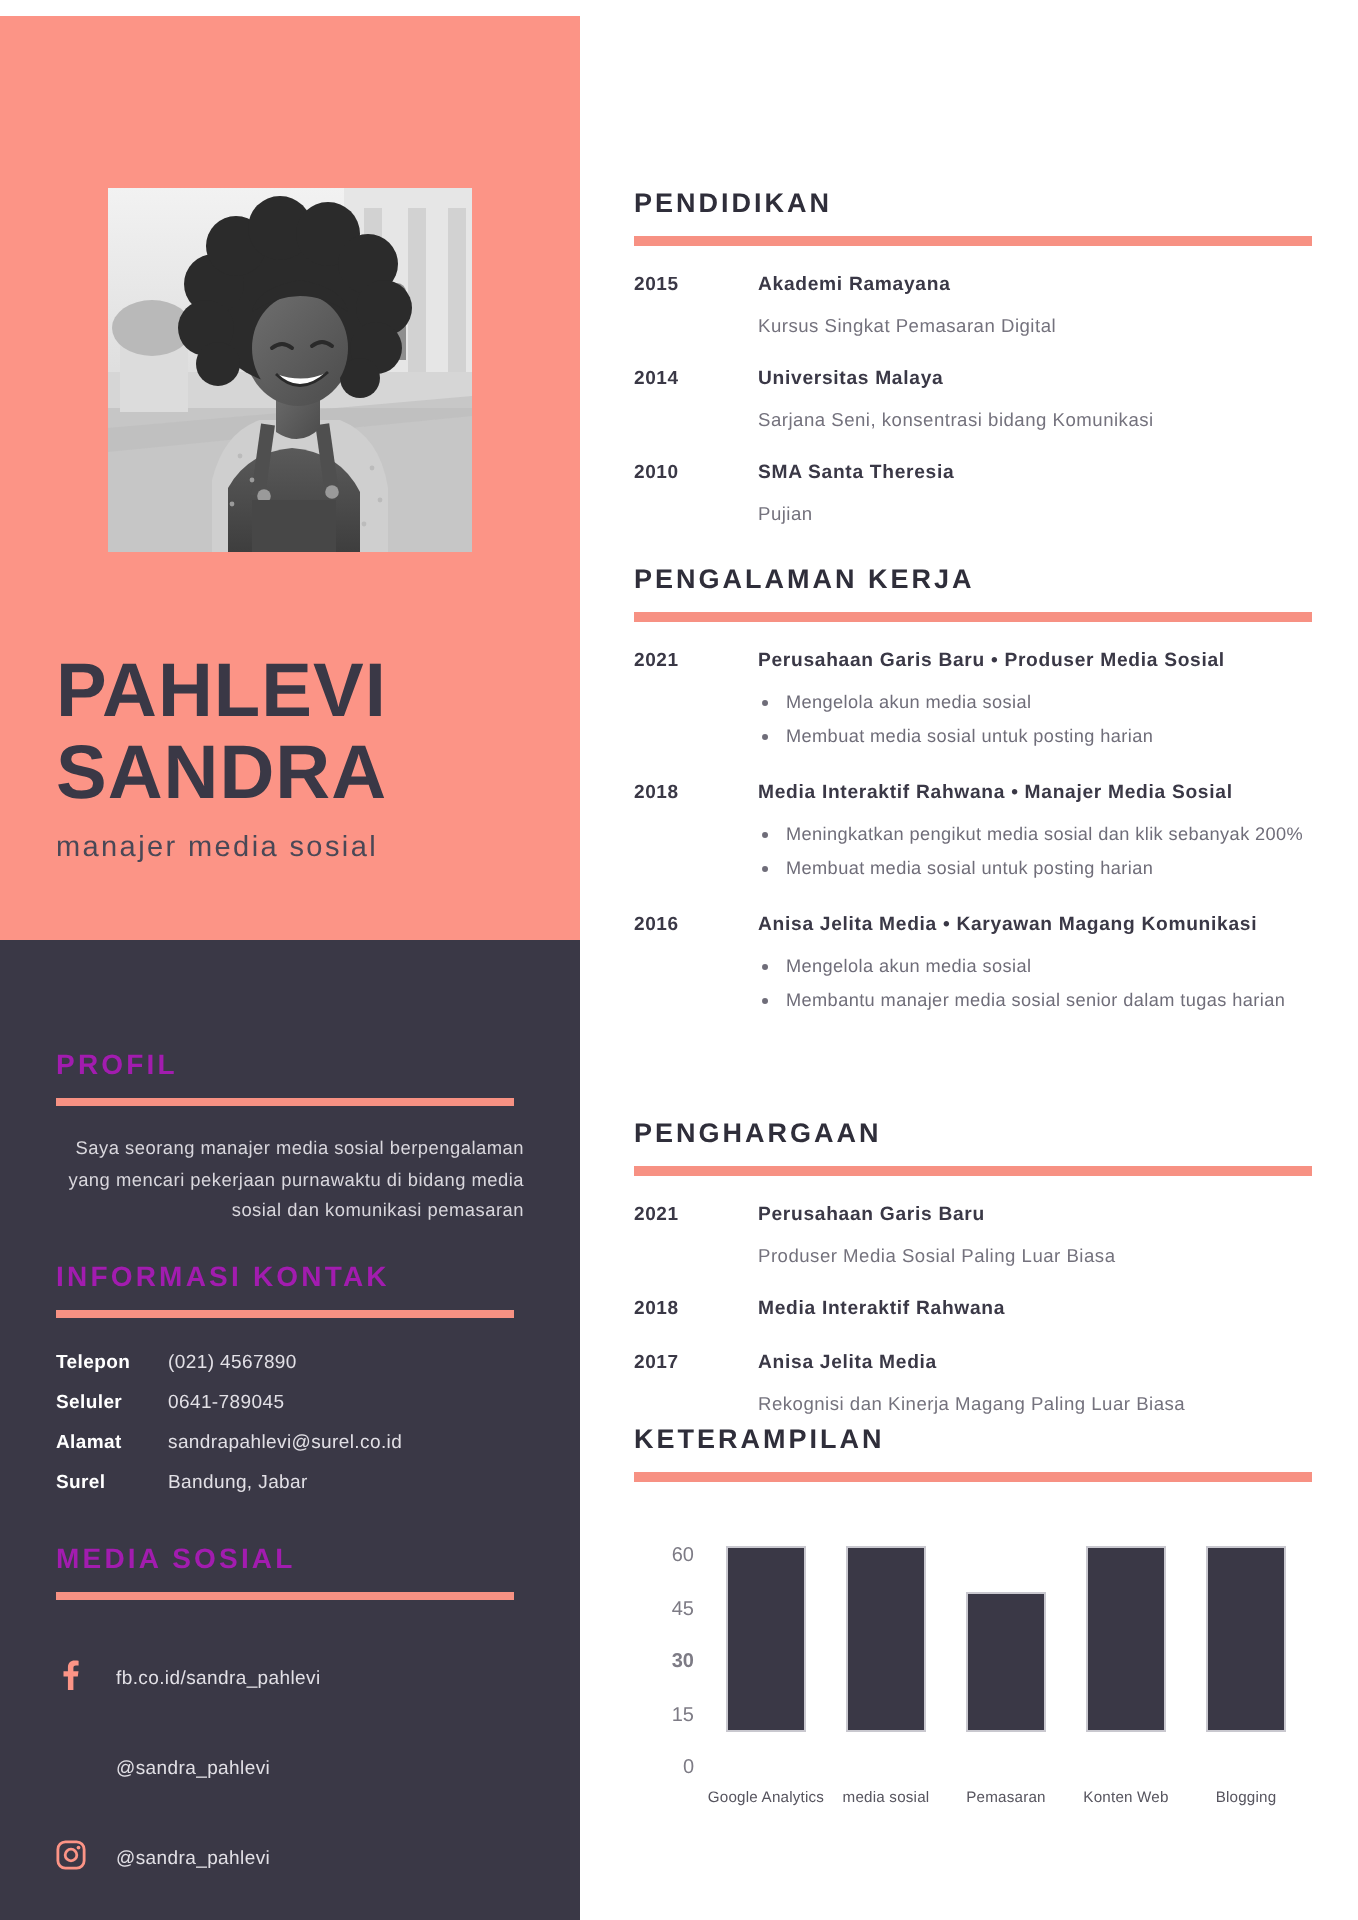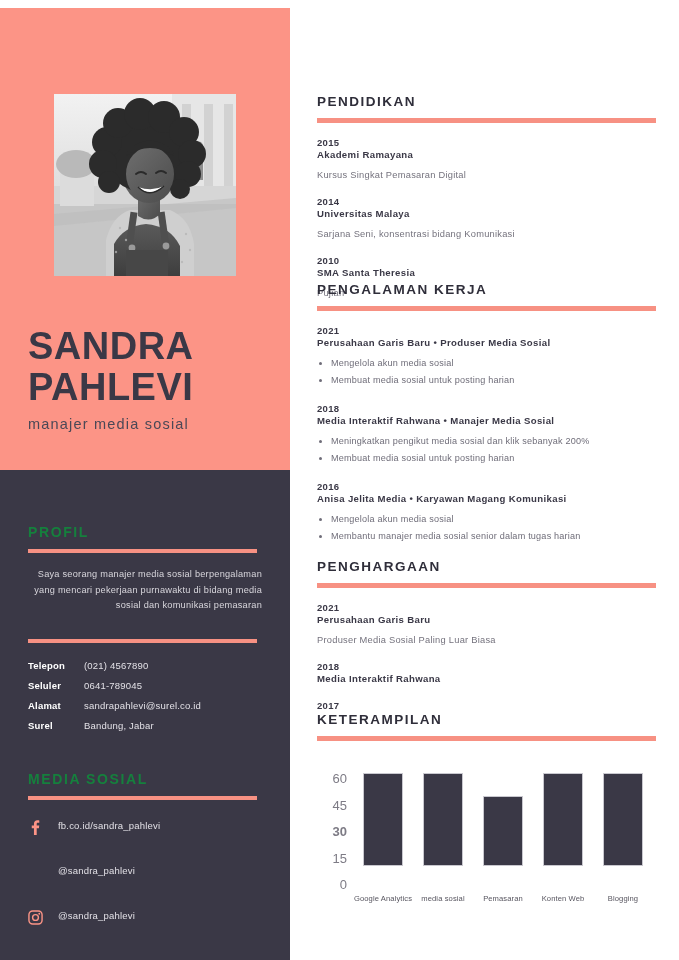--- a/index.html
+++ b/index.html
@@ -75,21 +75,21 @@
     letter-spacing: 1.2px;
     color: #4a4856;
   }
 
   
   .dk-section { position: absolute; left: 28px; width: 234px; }
   .dk-heading {
     font-size: 14px;
     font-weight: bold;
     letter-spacing: 1.6px;
-    color: #15803d;
+    color: #a21caf;
   }
   .dk-rule {
     margin-top: 9px;
     height: 4px;
     width: 229px;
     background: #f79183;
   }
   #profile-text {
     margin-top: 14px;
     font-size: 9.2px;
@@ -107,21 +107,21 @@
   }
   .contact-label {
     width: 56px;
     font-weight: bold;
     color: #ffffff;
   }
   .contact-value { color: #e2e0e6; }
 
   .social-row {
     display: flex;
-    align-items: flex-start;
+    align-items: flex-end;
     height: 25px;
     margin-top: 20px;
   }
   .social-icon {
     width: 30px;
     display: flex;
     align-items: center;
     justify-content: flex-start;
     color: #fc9486;
   }
@@ -145,21 +145,21 @@
     letter-spacing: 1.5px;
     color: #2f2e3a;
   }
   .rt-rule {
     margin-top: 9px;
     height: 4.5px;
     width: 339px;
     background: #f79183;
   }
 
-  .entry { display: flex; margin-top: 13px; flex-direction: column; }
+  .entry { display: flex; margin-top: 13px; }
   .entry-year {
     width: 62px;
     font-size: 9.5px;
     font-weight: bold;
     color: #3a3846;
     letter-spacing: 0.3px;
     padding-top: 1px;
   }
   .entry-body { flex: 1; }
   .entry-title {
@@ -198,21 +198,21 @@
   #chart-area {
     position: absolute;
     left: 0; top: 46px;
     width: 340px; height: 145px;
   }
   .y-tick {
     position: absolute;
     right: 0;
     width: 30px;
     text-align: right;
-    font-size: 13px;
+    font-size: 10px;
     color: #7d7b85;
     transform: translateY(-50%);
   }
   .bar {
     position: absolute;
     background: #3a3846;
     border: 1px solid #c9c8cf;
     box-sizing: border-box;
   }
   .bar-label {
@@ -309,32 +309,33 @@
             <circle cx="62" cy="158" r="1.2"></circle>
               <circle cx="132" cy="140" r="1.2"></circle>
             <circle cx="136" cy="156" r="1.2"></circle>
               <circle cx="128" cy="168" r="1.2"></circle>
           </g>
         </g>
       </svg>
     </div>
 
     <div id="name-block">
+      <div class="name-line">PAHLEVI</div>
       <div class="name-line">SANDRA</div>
-      <div class="name-line">PAHLEVI</div>
       <div id="job-title">manajer media sosial</div>
     </div>
 
     <div class="dk-section" style="top:516px;">
       <div class="dk-heading">PROFIL</div>
       <div class="dk-rule"></div>
       <div id="profile-text">Saya seorang manajer media sosial berpengalaman yang mencari pekerjaan purnawaktu di bidang media sosial dan komunikasi pemasaran</div>
     </div>
 
     <div class="dk-section" style="top:622px;">
+      <div class="dk-heading">INFORMASI KONTAK</div>
       <div class="dk-rule"></div>
       <div style="margin-top:13px;">
         <div class="contact-row">
           <div class="contact-label">Telepon</div>
           <div class="contact-value">(021) 4567890</div>
         </div>
         <div class="contact-row">
           <div class="contact-label">Seluler</div>
           <div class="contact-value">0641-789045</div>
         </div>
@@ -462,20 +463,24 @@
         </div>
       </div>
       <div class="entry">
         <div class="entry-year">2018</div>
         <div class="entry-body">
           <div class="entry-title">Media Interaktif Rahwana</div>
         </div>
       </div>
       <div class="entry">
         <div class="entry-year">2017</div>
+        <div class="entry-body">
+          <div class="entry-title">Anisa Jelita Media</div>
+          <div class="entry-sub">Rekognisi dan Kinerja Magang Paling Luar Biasa</div>
+        </div>
       </div>
     </div>
 
     <div class="rt-section" style="top:712px;">
       <div class="rt-heading">KETERAMPILAN</div>
       <div class="rt-rule"></div>
       <div id="chart-area">
           <div class="y-tick" style="top: 126px; left: 0px;">0</div>
           <div class="y-tick" style="top: 99.5821px; left: 0px;">15</div>
           <div class="y-tick" style="top: 73.1642px; left: 0px; font-weight: bold;">30</div>

